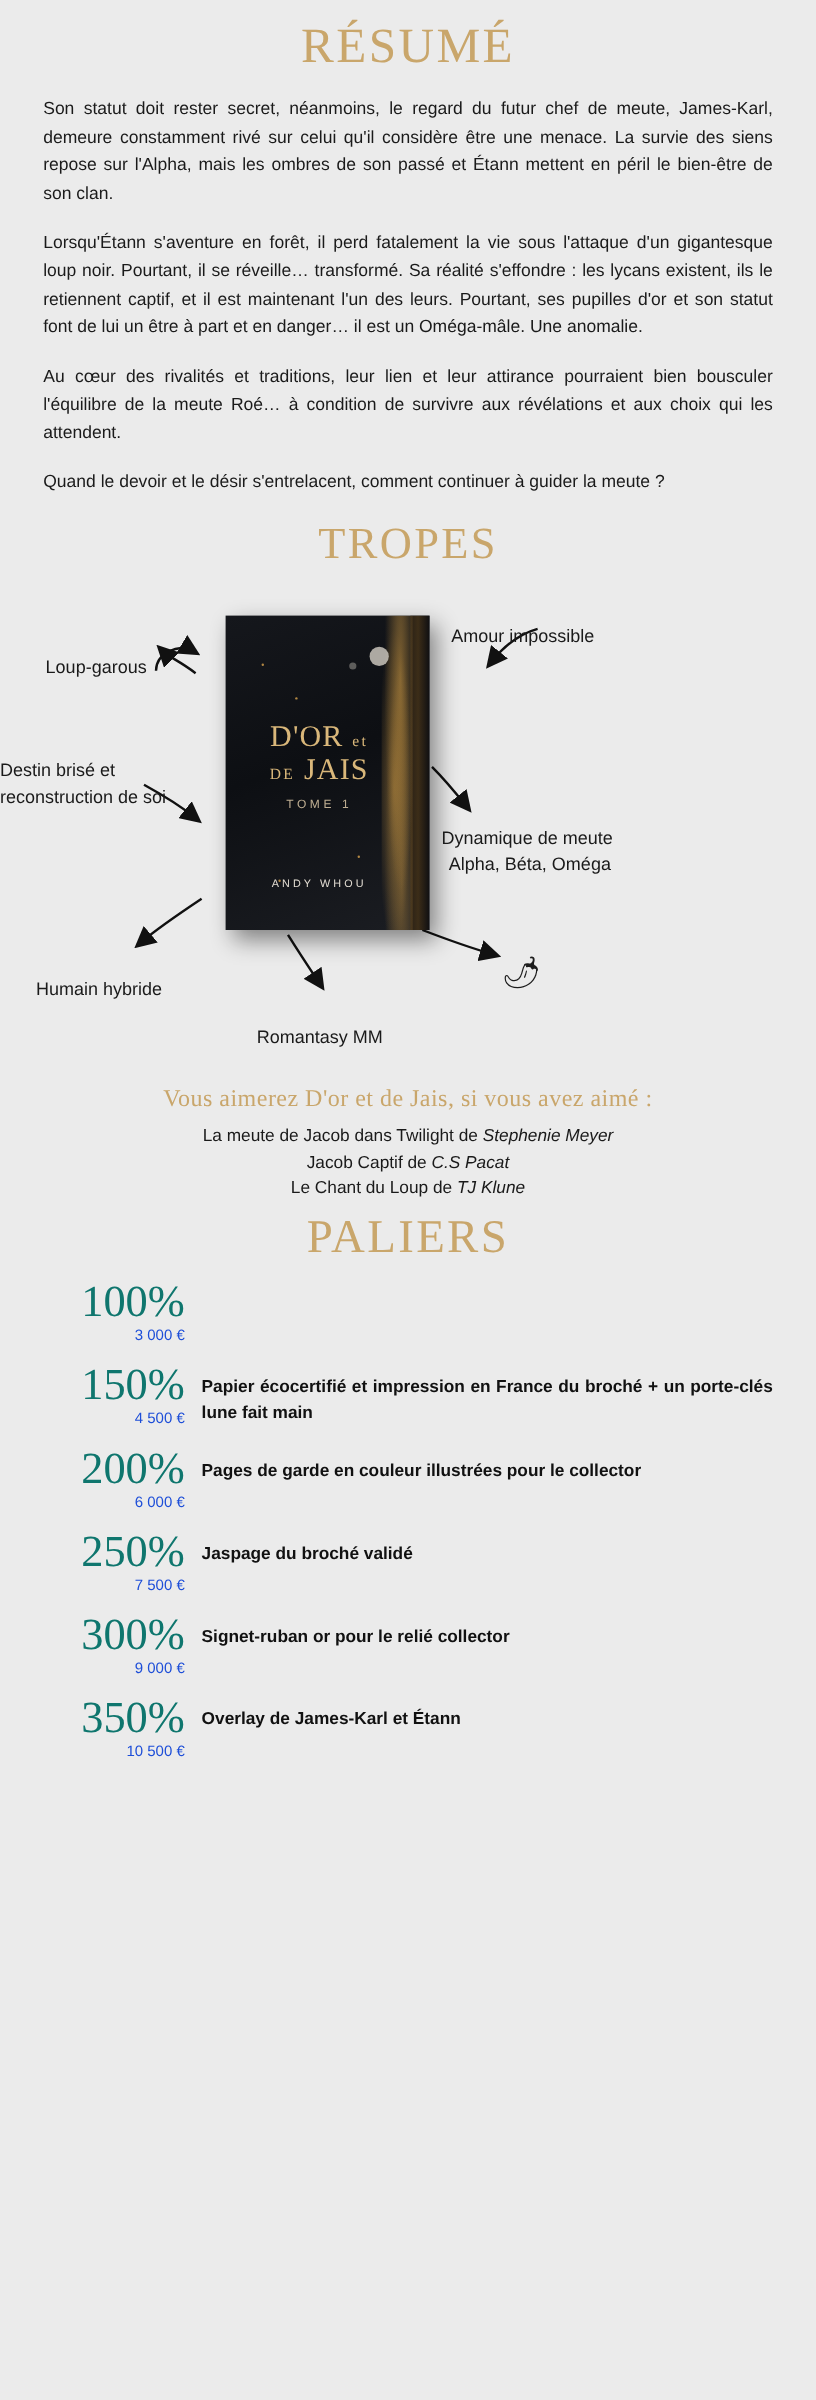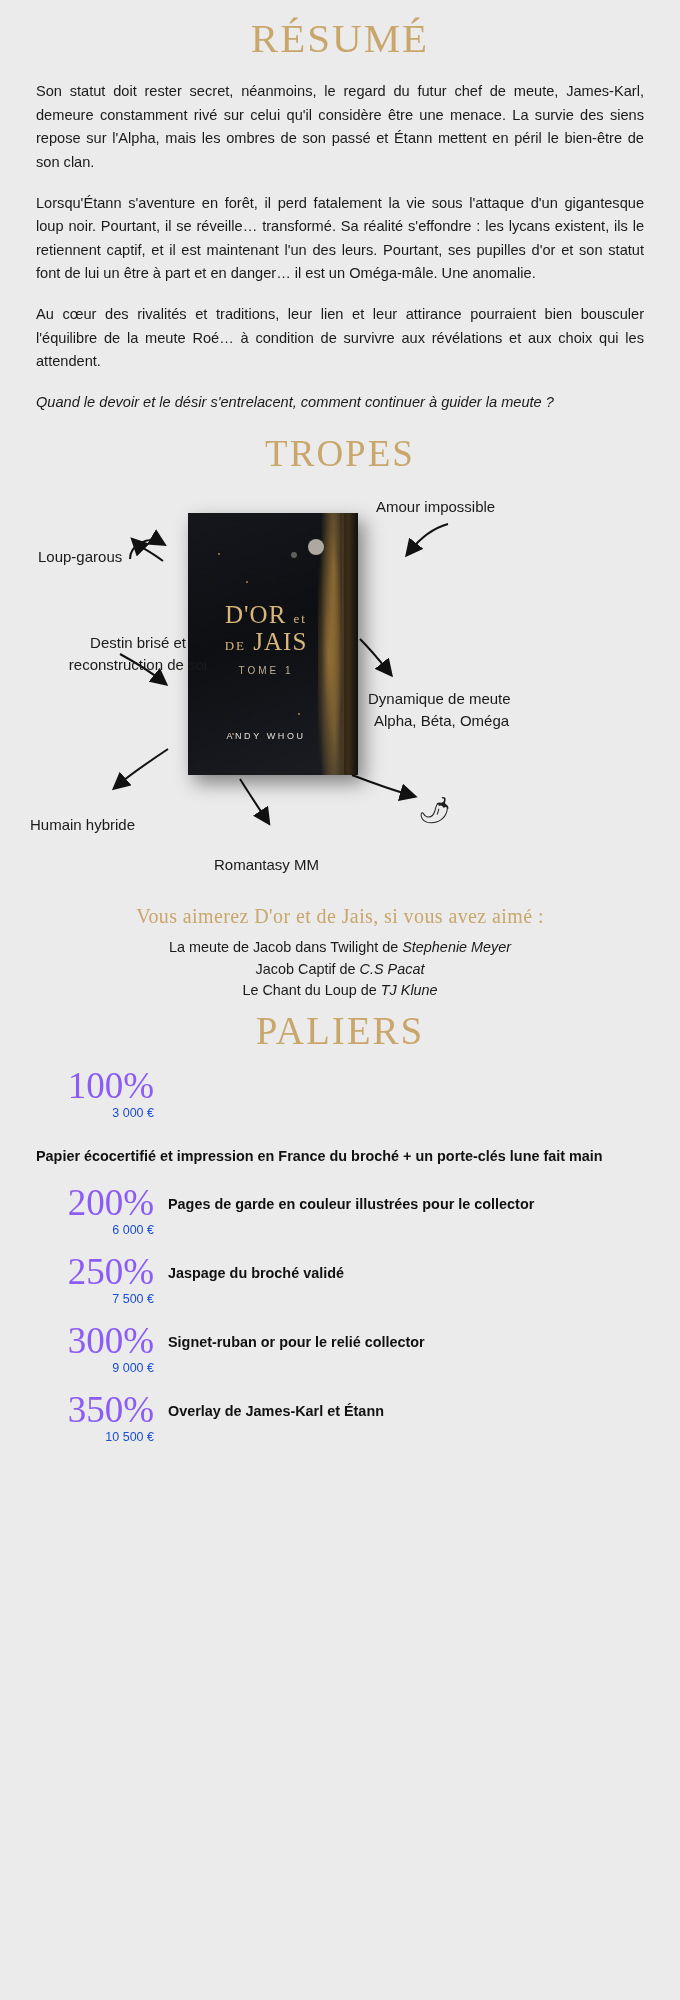--- a/index.html
+++ b/index.html
@@ -34,21 +34,20 @@
     padding: 0 36px;
   }
   .resume p {
     font-size: 14.6px;
     line-height: 1.62;
     text-align: justify;
     margin: 0 0 17px 0;
     color: #1a1a1a;
   }
   .resume p.italic {
-    font-style: italic;
     margin-top: 4px;
   }
 
   
   .tropes-wrap {
     position: relative;
     height: 420px;
     margin-top: 2px;
   }
   .book {
@@ -120,21 +119,21 @@
     letter-spacing: 2.6px;
   }
 
   .trope-label {
     position: absolute;
     font-size: 15px;
     color: #1a1a1a;
     line-height: 1.3;
     white-space: nowrap;
   }
-  .trope-label.right  { text-align: center; margin-left: 31px; }
+  .trope-label.right  { text-align: left; }
 
   .chili {
     position: absolute;
     font-size: 26px;
     left: 418px;
     top: 316px;
   }
   .arrows {
     position: absolute;
     left: 0; top: 0;
@@ -169,21 +168,21 @@
     margin-bottom: 16px;
   }
   .tier-left {
     width: 132px;
     flex: 0 0 132px;
     text-align: right;
     padding-right: 14px;
   }
   .tier-pct {
     font-family: "Liberation Serif", serif;
-    color: #8b5cf6;
+    color: #0f766e;
     font-size: 37px;
     line-height: 1;
     letter-spacing: 0px;
   }
   .tier-amt {
     font-size: 12.5px;
     color: #1d4ed8;
     margin-top: 2px;
   }
   .tier-desc {
@@ -250,21 +249,21 @@
         <span>D'OR</span>
         <span class="small">et</span><br>
         <span class="small">DE</span>
         <span>JAIS</span>
       </div>
       <div class="book-tome">TOME 1</div>
       <div class="book-author">ANDY WHOU</div>
     </div>
 
     <div class="trope-label" style="left:38px; top:68px;">Loup-garous</div>
-    <div class="trope-label" style="left:376px; top:18px;text-align:right;">Amour impossible</div>
+    <div class="trope-label" style="left:376px; top:42px;text-align:right;">Amour impossible</div>
     <div class="trope-label right" style="left:0px; top:154px; width:214px;">Destin brisé et</div>
     <div class="trope-label right" style="left:0px; top:176px; width:214px;">reconstruction de soi</div>
     <div class="trope-label" style="left:368px; top:210px;">Dynamique de meute</div>
     <div class="trope-label" style="left:374px; top:232px;">Alpha, Béta, Oméga</div>
     <div class="trope-label" style="left:30px; top:336px;">Humain hybride</div>
     <div class="trope-label" style="left:214px; top:376px;">Romantasy MM</div>
 
     <div class="chili">🌶</div>
   </div>
 
@@ -286,20 +285,24 @@
   <div class="tiers">
 
     <div class="tier">
       <div class="tier-left">
         <div class="tier-pct">100%</div>
         <div class="tier-amt">3 000 €</div>
       </div>
     </div>
 
     <div class="tier">
+      <div class="tier-left">
+        <div class="tier-pct">150%</div>
+        <div class="tier-amt">4 500 €</div>
+      </div>
       <div class="tier-desc">Papier écocertifié et impression en France du broché + un porte-clés lune fait main</div>
     </div>
 
     <div class="tier">
       <div class="tier-left">
         <div class="tier-pct">200%</div>
         <div class="tier-amt">6 000 €</div>
       </div>
       <div class="tier-desc">Pages de garde en couleur illustrées pour le collector</div>
     </div>

